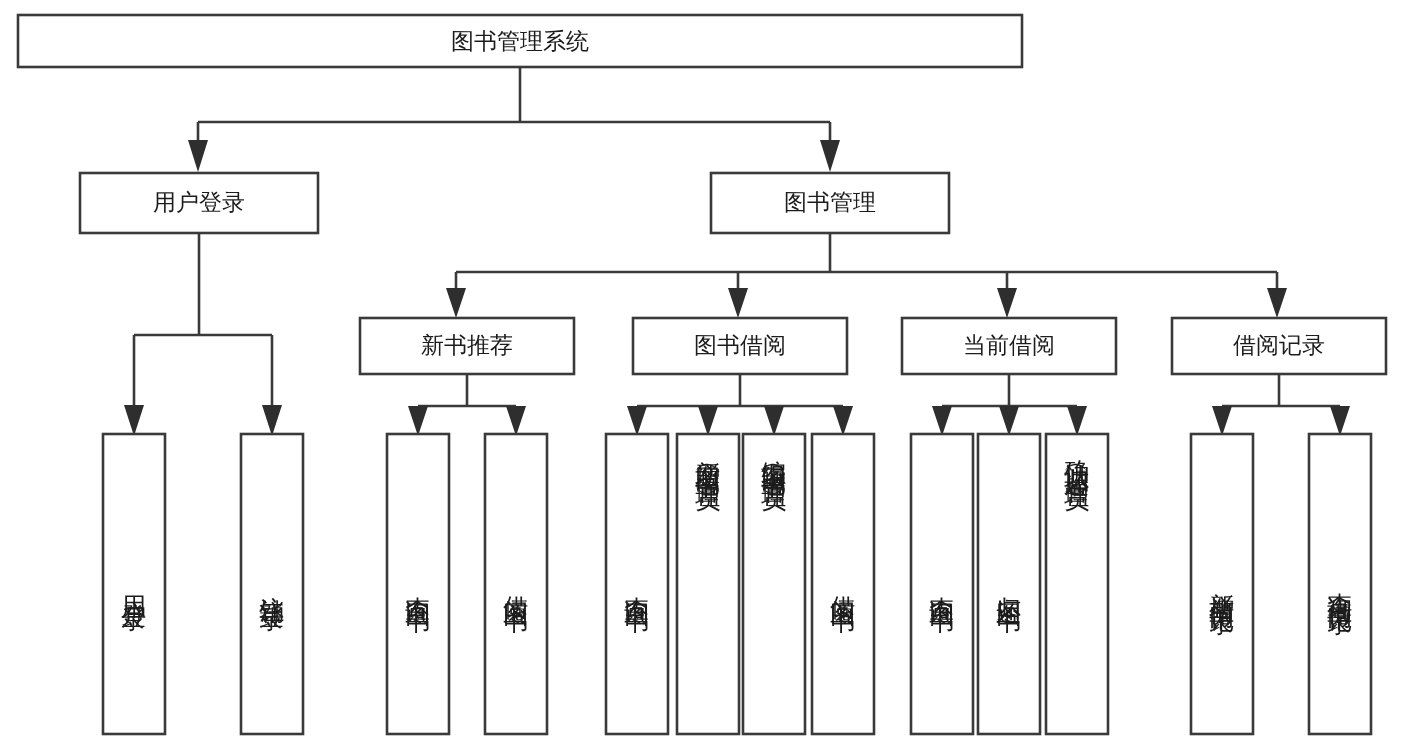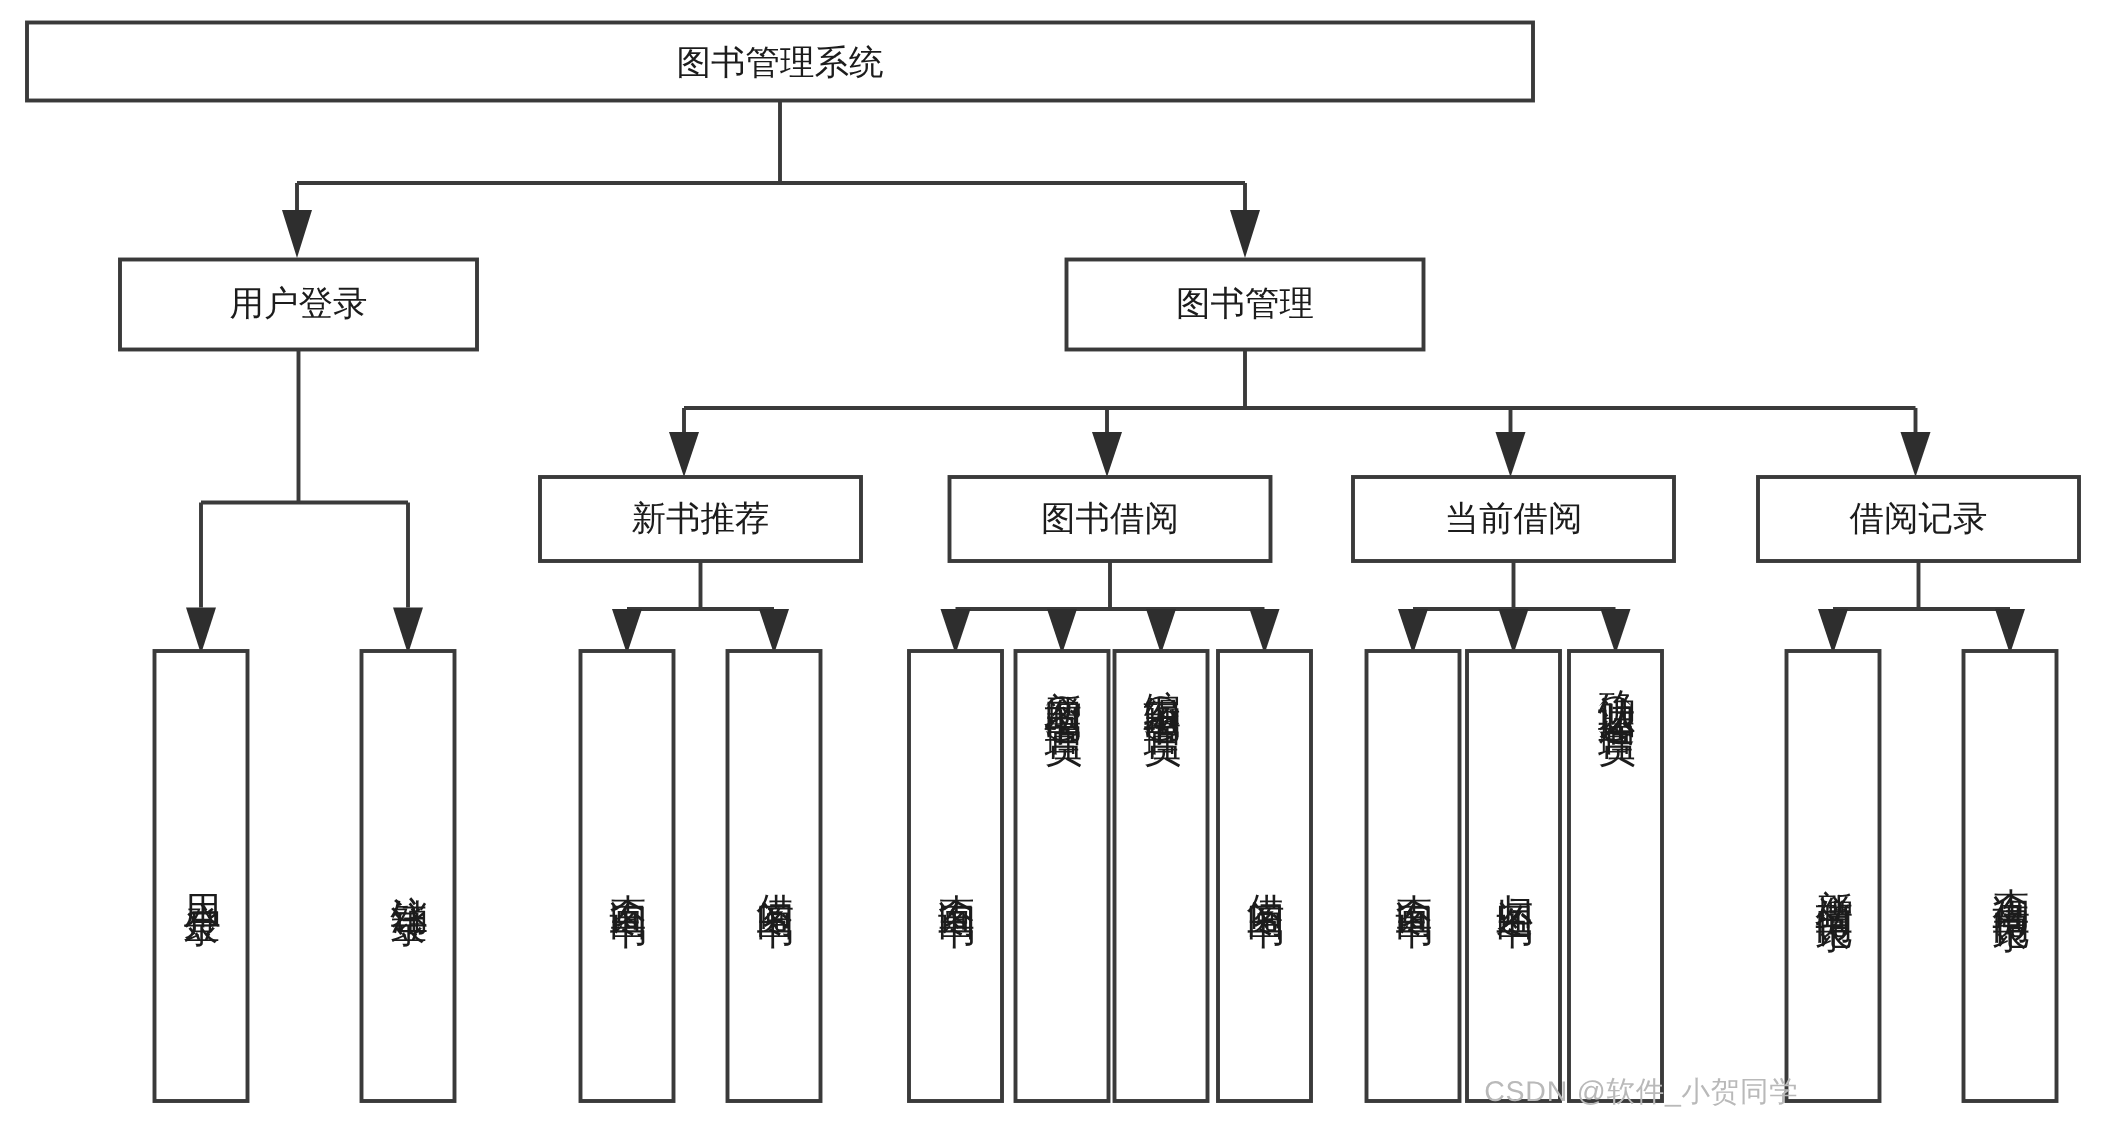--- a/index.html
+++ b/index.html
@@ -224,14 +224,13 @@
     <span class="leaf-text">确认归还（管理员）</span>
   </div>
 
   <div class="leaf-label-holder" style="left:1191px; top:434px; width:62px; height:300px;">
     <span class="leaf-text">新增借阅记录</span>
   </div>
   <div class="leaf-label-holder" style="left:1309px; top:434px; width:62px; height:300px;">
     <span class="leaf-text">查询借阅记录</span>
   </div>
 
-  <div id="watermark">CSDN @软件_小贺同学</div>
 </div>
 
 </body></html>

